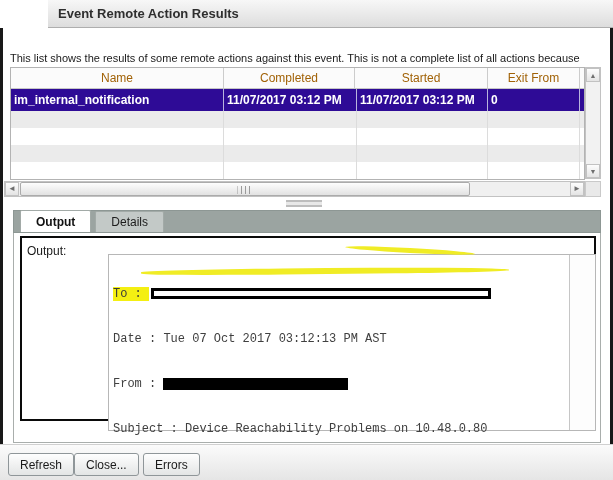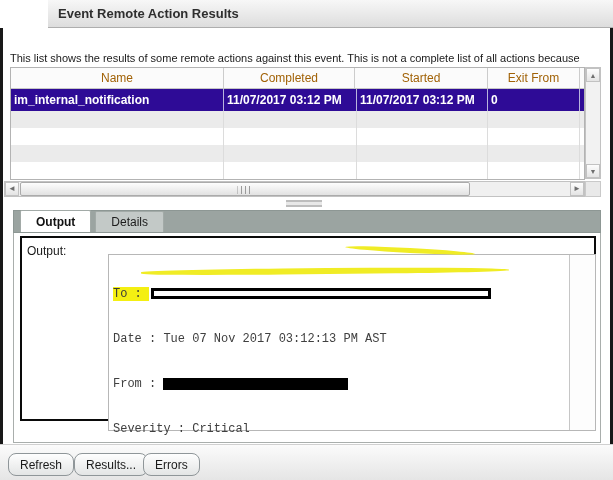--- a/index.html
+++ b/index.html
@@ -82,21 +82,21 @@
   .streak-main { position:absolute; left:32px; top:13px; width:368px; height:6px; background:#f0ec25;
     border-radius:50% 80% 40% 50%; transform:rotate(-0.6deg); }
   .streak-tail { position:absolute; left:236px; top:-7px; width:130px; height:5px; background:#f0ec25;
     border-radius:50%; transform:rotate(3deg); z-index:3; }
 
   
   .buttonbar { position:absolute; left:0; top:444px; width:613px; height:36px;
     background:linear-gradient(#fbfbfb,#e5e5e5); border-top:1px solid #d0d0d0; }
   .btn { position:absolute; top:8px; height:23px; padding:0 11px; font-family:"Liberation Sans",sans-serif;
     font-size:12px; color:#1a1a1a; background:linear-gradient(#fefefe,#e3e5e5);
-    border:1px solid #8f9699; border-radius:8px; }
+    border:1px solid #8f9699; border-radius:3px; }
   .btn-refresh { left:8px; }
   .btn-export { left:74px; }
   .btn-close { left:143px; }
 </style>
 </head>
 <body>
 
 <div class="dialog">
 
   <div class="titlebar">
@@ -181,30 +181,31 @@
 
   <div class="tabpanel">
     <div class="blackbox">
       <span class="field-label">Output:</span>
       <div class="textarea">
         <div class="gutter"></div>
         <div class="streak-main"></div>
         <div class="streak-tail"></div>
         <div class="mono">
           <div><span class="hl">To : </span><span class="redact-outline"></span></div>
-          <div>Date : Tue 07 Nov 2017 03:12:13 PM AST</div>
+          <div>Date : Tue 07 Oct 2017 03:12:13 PM AST</div>
           <div><span>From : </span><span class="redact-solid"></span></div>
+          <div>Subject : Device Reachability Problems on 10.48.0.80</div>
           <div>Severity : Critical</div>
           
           
           
         </div>
       </div>
     </div>
   </div>
 
   <div class="buttonbar">
     <button class="btn btn-refresh">Refresh</button>
-    <button class="btn btn-export">Results...</button>
+    <button class="btn btn-export">Close...</button>
     <button class="btn btn-close">Errors</button>
   </div>
 
 </div>
 
 </body></html>

